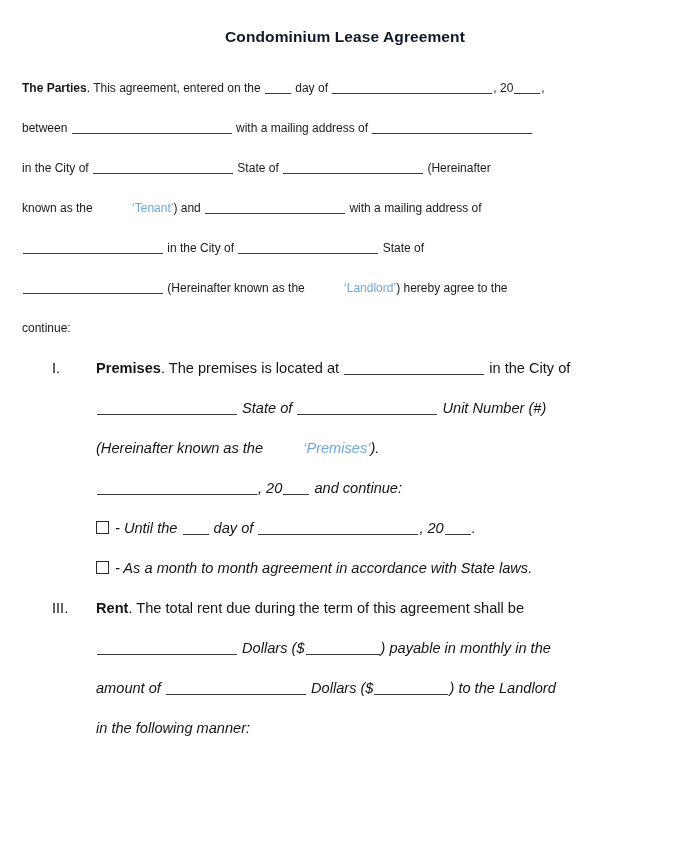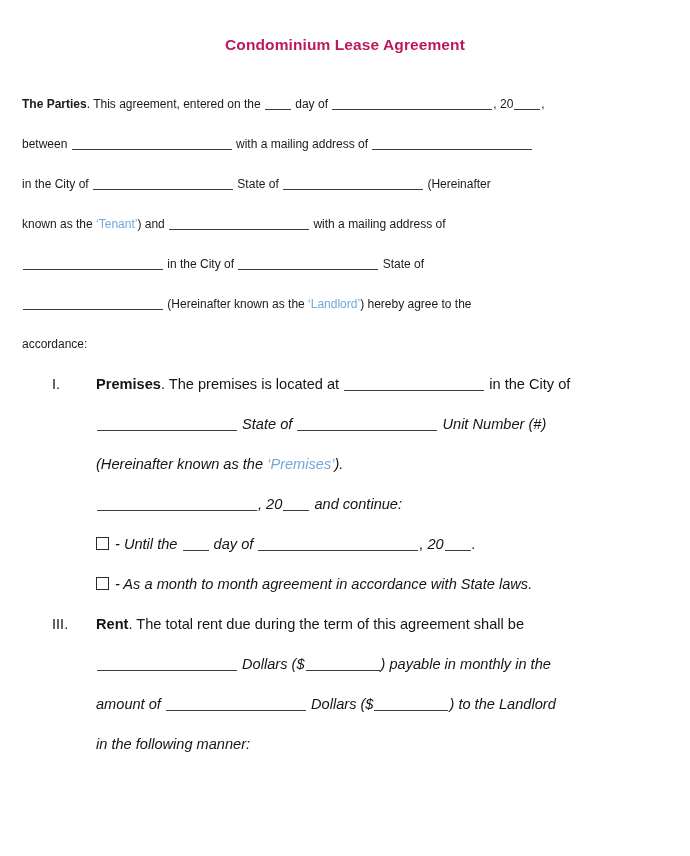--- a/index.html
+++ b/index.html
@@ -23,23 +23,23 @@
     box-sizing: border-box;
     padding: 0;
   }
 
   
   .doc-title {
     text-align: center;
     font-weight: bold;
     font-size: 15.5px;
     letter-spacing: 0.1px;
-    margin: 8px;
+    margin: 0;
     padding-top: 28px;
-    color: #be185d;
+    color: #0f172a;
   }
 
   
   .body-block {
     padding-top: 22px;
   }
   .line {
     font-size: 12px;
     line-height: 40px;
     height: 40px;
@@ -76,20 +76,21 @@
     padding-left: 96px;
     box-sizing: border-box;
     font-style: italic;
   }
 
   b, .b { font-weight: bold; }
 
   
   .term {
     color: #6fa8dc;
+    margin-left: 36px;
   }
 
   
   .blank {
     display: inline-block;
     border-bottom: 1.4px solid #3a3a3a;
     vertical-align: -2px;
     margin: 0 1px;
   }
   .bl-xs  { width: 26px; }
@@ -132,21 +133,21 @@
     <div class="line"><span>between </span><span class="blank bl-xxl"></span><span> with a mailing address of </span><span class="blank bl-xxl"></span></div>
 
     <div class="line"><span>in the City of </span><span class="blank bl-xl"></span><span> State of </span><span class="blank bl-xl"></span><span> (Hereinafter</span></div>
 
     <div class="line"><span>known as the </span><span class="term">‘Tenant’</span><span>) and </span><span class="blank bl-xl"></span><span> with a mailing address of</span></div>
 
     <div class="line"><span class="blank bl-xl"></span><span> in the City of </span><span class="blank bl-xl"></span><span> State of</span></div>
 
     <div class="line"><span class="blank bl-xl"></span><span> (Hereinafter known as the </span><span class="term">‘Landlord’</span><span>) hereby agree to the</span></div>
 
-    <div class="line">accordance:</div>
+    <div class="line">continue:</div>
 
   </div>
 
   <div>
     <div class="item-row"><span class="numeral">I.</span><b>Premises</b><span>. The premises is located at </span><span class="blank bl-xl"></span><span> in the City of</span></div>
 
     <div class="item-cont"><span class="blank bl-xl"></span><span> State of </span><span class="blank bl-xl"></span><span> Unit Number (#)</span></div>
 
 
     <div class="item-cont"><span>(Hereinafter known as the </span><span class="term">‘Premises’</span><span>).</span></div>

